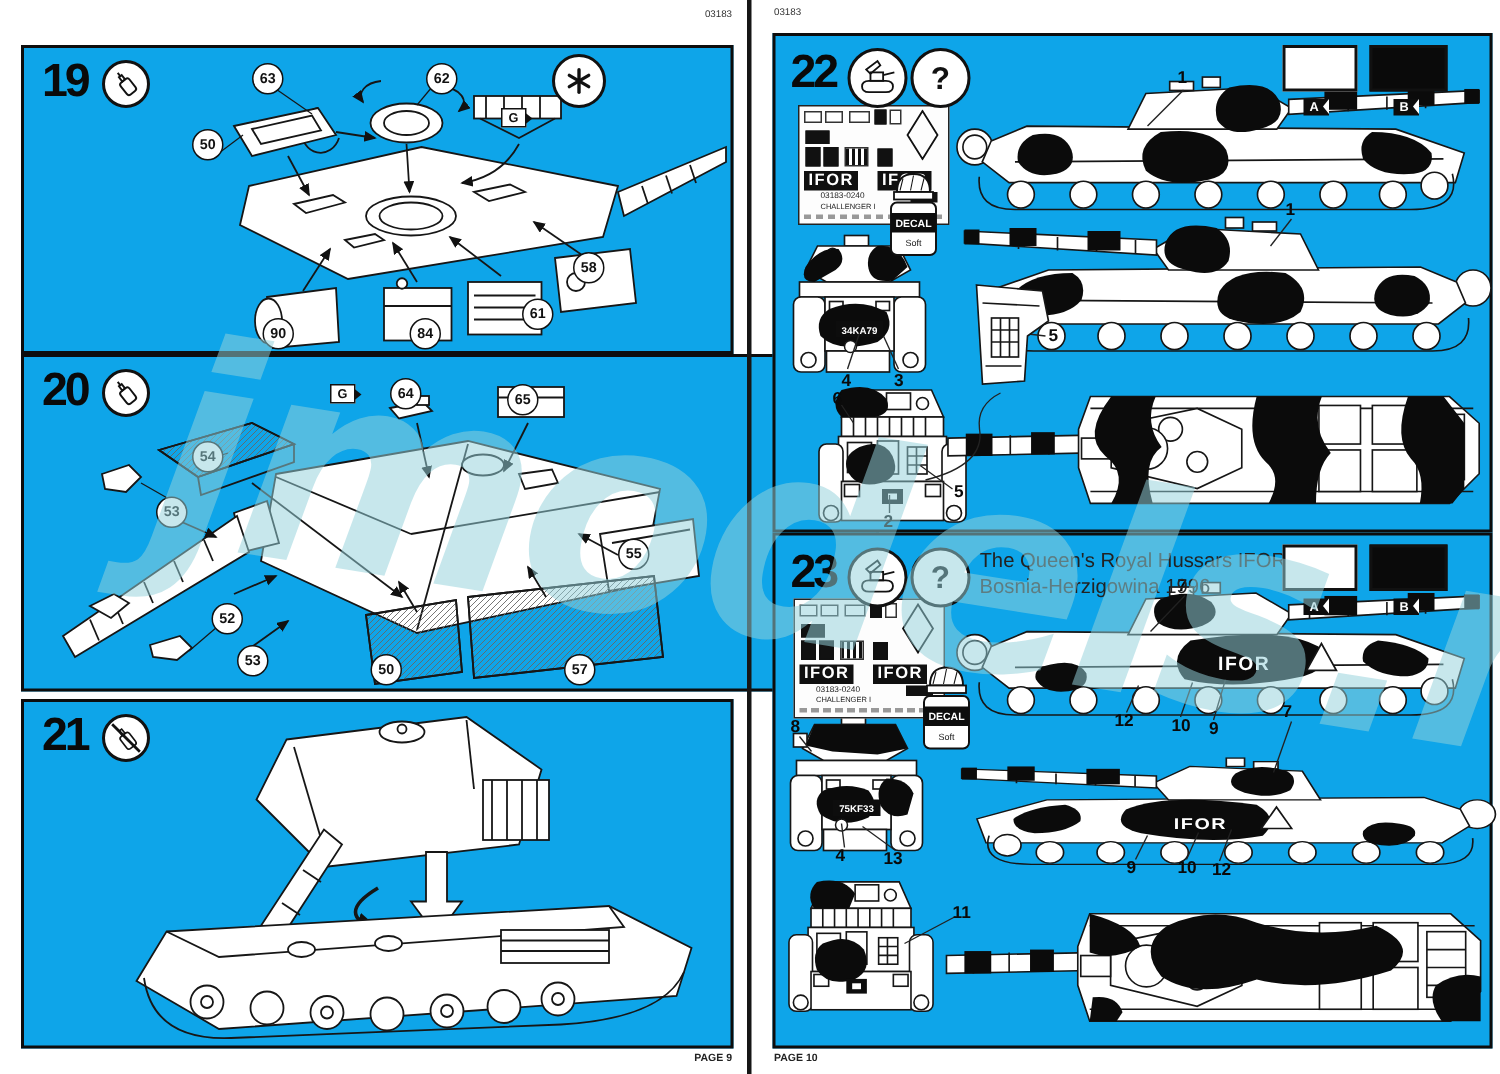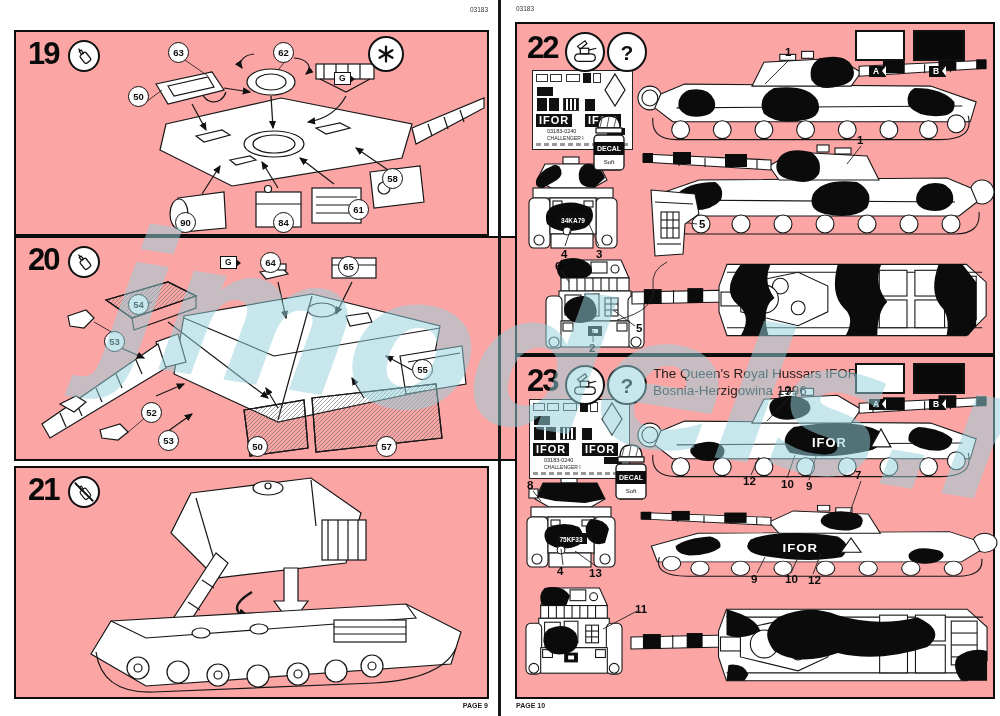--- a/index.html
+++ b/index.html
@@ -1,19 +1,19 @@
 <!DOCTYPE html>
 <html><head>
 <meta charset="utf-8">
 <style>
   html,body{margin:0;padding:0;background:#e8e8e8;}
   #page{position:relative;width:1000px;height:716px;background:#ffffff;overflow:hidden;
         font-family:"Liberation Sans",sans-serif;color:#111;}
   .abs{position:absolute;}
-  .panel{position:absolute;border:2px solid #0d0d0d;background:#fca5a5;box-sizing:border-box;}
+  .panel{position:absolute;border:2px solid #0d0d0d;background:#0ea5e9;box-sizing:border-box;}
   .step-num{position:absolute;font-weight:bold;font-size:31px;letter-spacing:-2px;z-index:5;color:#0a0a0a;
             font-family:"Liberation Sans",sans-serif;}
   .circ-icon{position:absolute;border-radius:50%;border:2.2px solid #111;background:#fff;z-index:5;
              display:flex;align-items:center;justify-content:center;}
   .circ-icon svg{position:static;}
   .qmark{font-size:21px;font-weight:bold;color:#111;line-height:1;}
   .callout{position:absolute;width:19px;height:19px;border:1.6px solid #111;border-radius:50%;background:#fff;
            font-size:9.5px;font-weight:bold;display:flex;align-items:center;justify-content:center;z-index:4;}
   .num{position:absolute;font-size:11.5px;font-weight:bold;z-index:4;color:#0a0a0a;}
   .title{position:absolute;font-size:13.5px;line-height:17px;color:#222;z-index:5;}
@@ -135,21 +135,21 @@
 
         <g stroke-width="0.8">
             <line x1="166" y1="26" x2="192" y2="44"></line>
             <line x1="272" y1="26" x2="262" y2="38"></line>
             <line x1="130" y1="70" x2="146" y2="58"></line>
           </g>
       </g>
     </svg>
 
     <span class="callout" style="left:152px;top:10px">63</span>
-    <span class="callout" style="left:257px;top:10px">62</span>
+    <span class="callout" style="left:268px;top:10px">62</span>
     <span class="callout" style="left:112px;top:54px">50</span>
     <span class="callout" style="left:366px;top:136px">58</span>
     <span class="callout" style="left:332px;top:167px">61</span>
     <span class="callout" style="left:257px;top:180px">84</span>
     <span class="callout" style="left:159px;top:180px">90</span>
   </div>
 
   <div class="panel" style="left:14px;top:236px;width:572px;height:225px">
     <div class="step-num" style="left:12px;top:4px">20</div>
     <div class="circ-icon" style="left:52px;top:8px;width:28px;height:28px">

